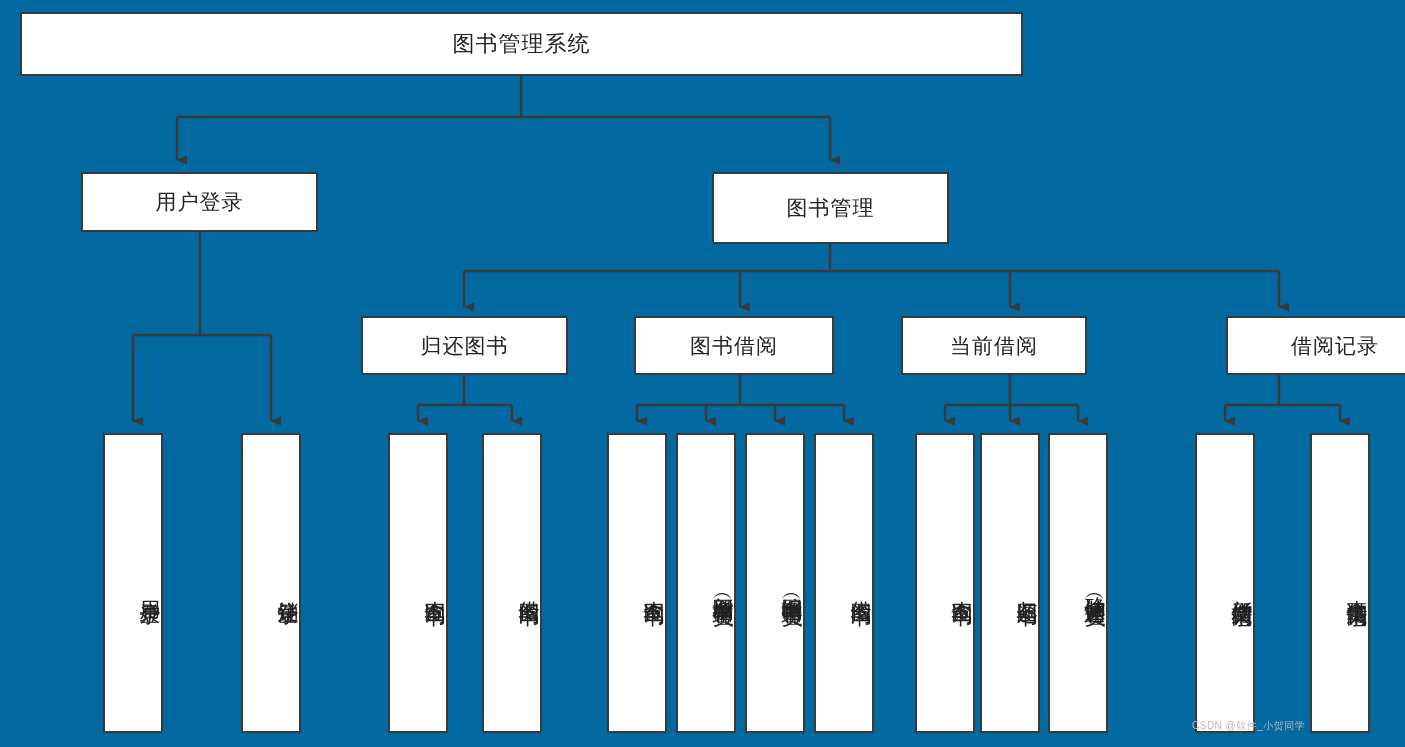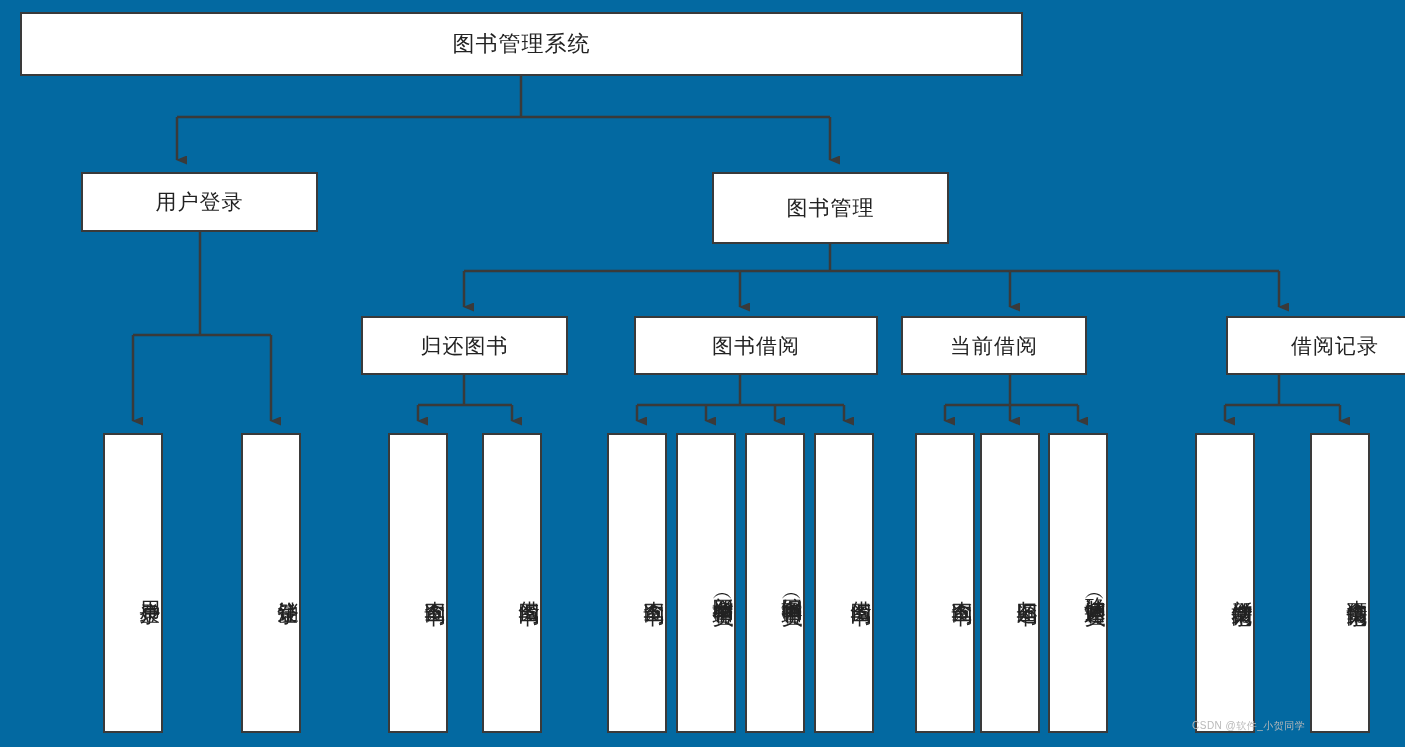--- a/index.html
+++ b/index.html
@@ -114,21 +114,21 @@
       <path d="M1340,405 L1340,421" marker-end="url(#arrow)"></path>
     </g>
   </svg>
 
   <div class="node horiz root" style="left:20px; top:12px; width:1003px; height:64px;">图书管理系统</div>
 
   <div class="node horiz" style="left:81px; top:172px; width:237px; height:60px;">用户登录</div>
   <div class="node horiz" style="left:712px; top:172px; width:237px; height:72px;">图书管理</div>
 
   <div class="node horiz" style="left:361px; top:316px; width:207px; height:59px;">归还图书</div>
-  <div class="node horiz" style="left:634px; top:316px; width:244px; height:59px;">图书借阅</div>
+  <div class="node horiz" style="left:634px; top:316px; width:200px; height:59px;">图书借阅</div>
   <div class="node horiz" style="left:901px; top:316px; width:186px; height:59px;">当前借阅</div>
   <div class="node horiz" style="left:1226px; top:316px; width:218px; height:59px;">借阅记录</div>
 
   <div class="node vert" style="left:103px; top:433px; width:60px; height:300px;">用户登录</div>
   <div class="node vert" style="left:241px; top:433px; width:60px; height:300px;">注销登录</div>
 
   <div class="node vert" style="left:388px; top:433px; width:60px; height:300px;">查询图书</div>
   <div class="node vert" style="left:482px; top:433px; width:60px; height:300px;">借阅图书</div>
 
   <div class="node vert" style="left:607px; top:433px; width:60px; height:300px;">查询图书</div>

